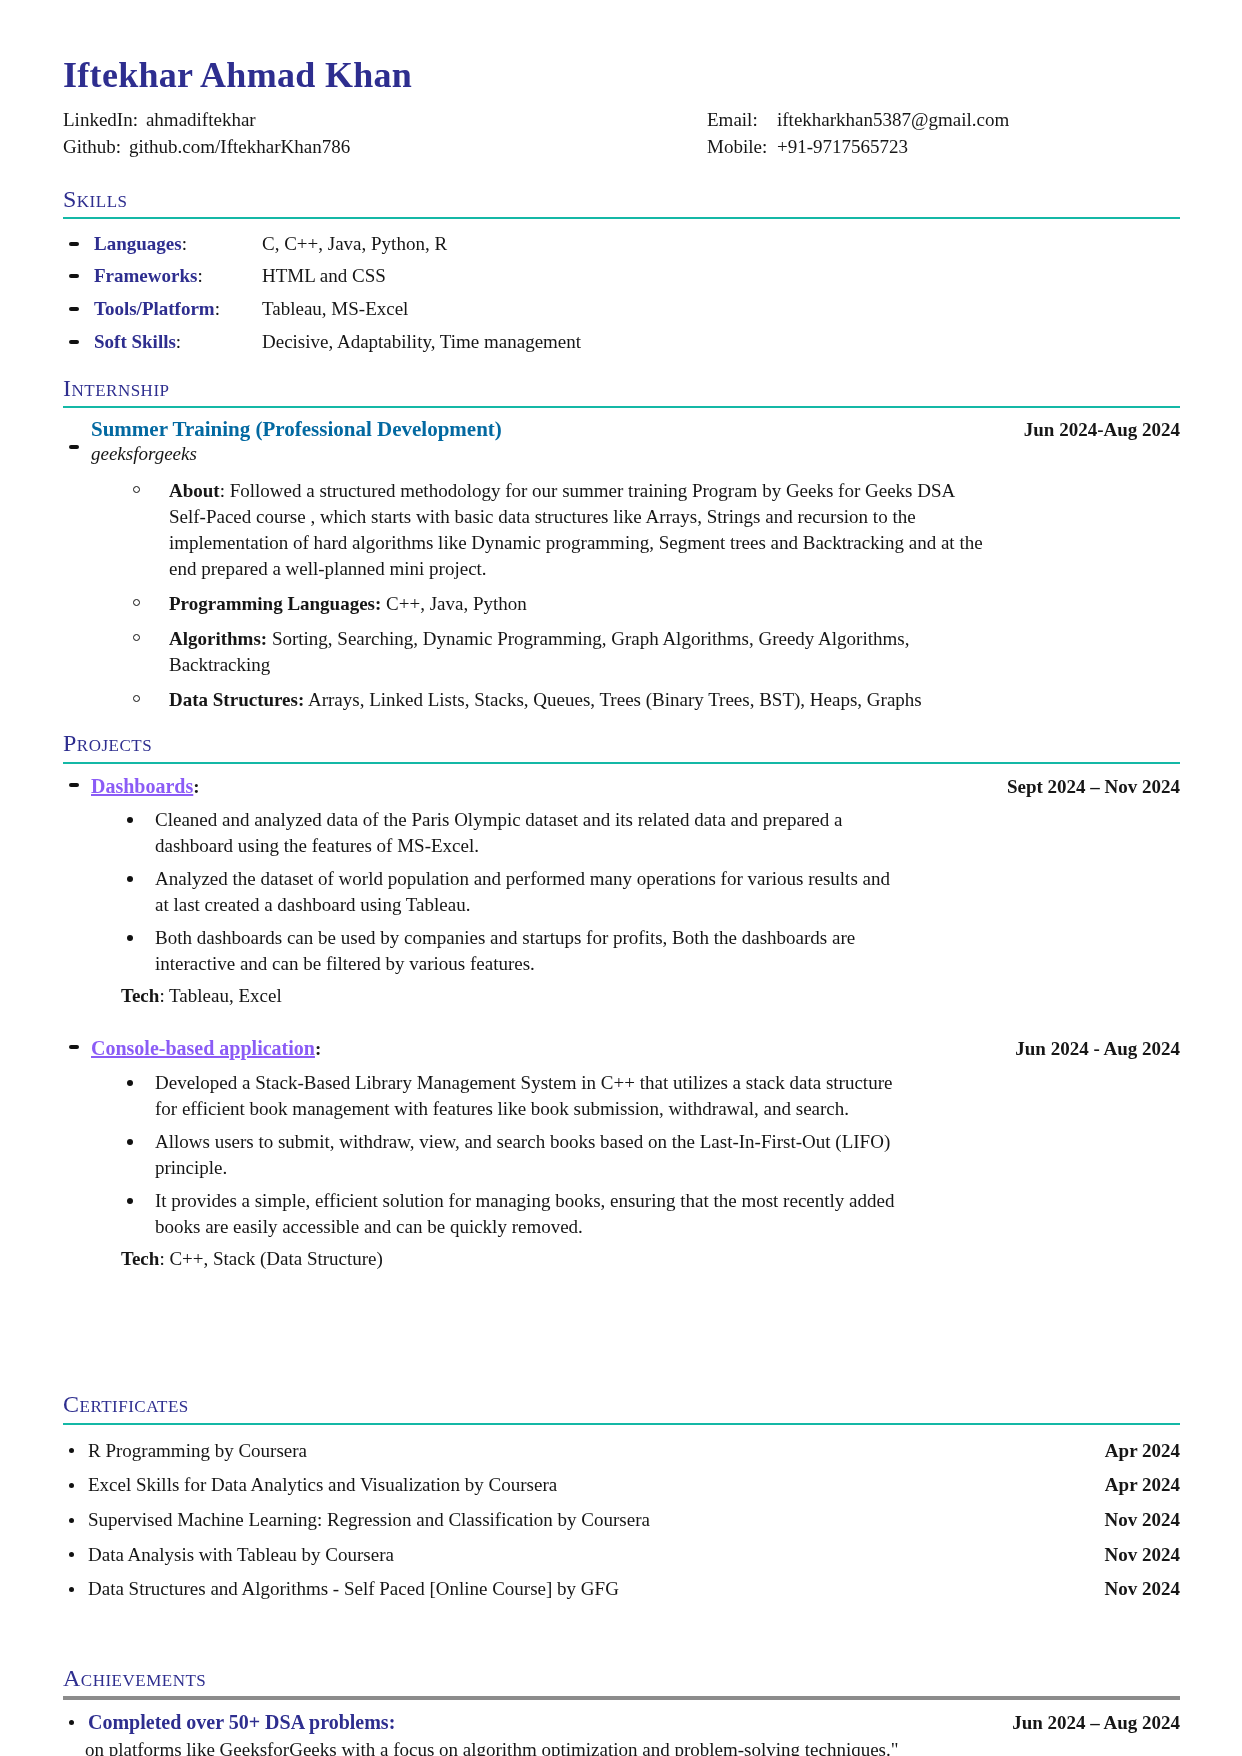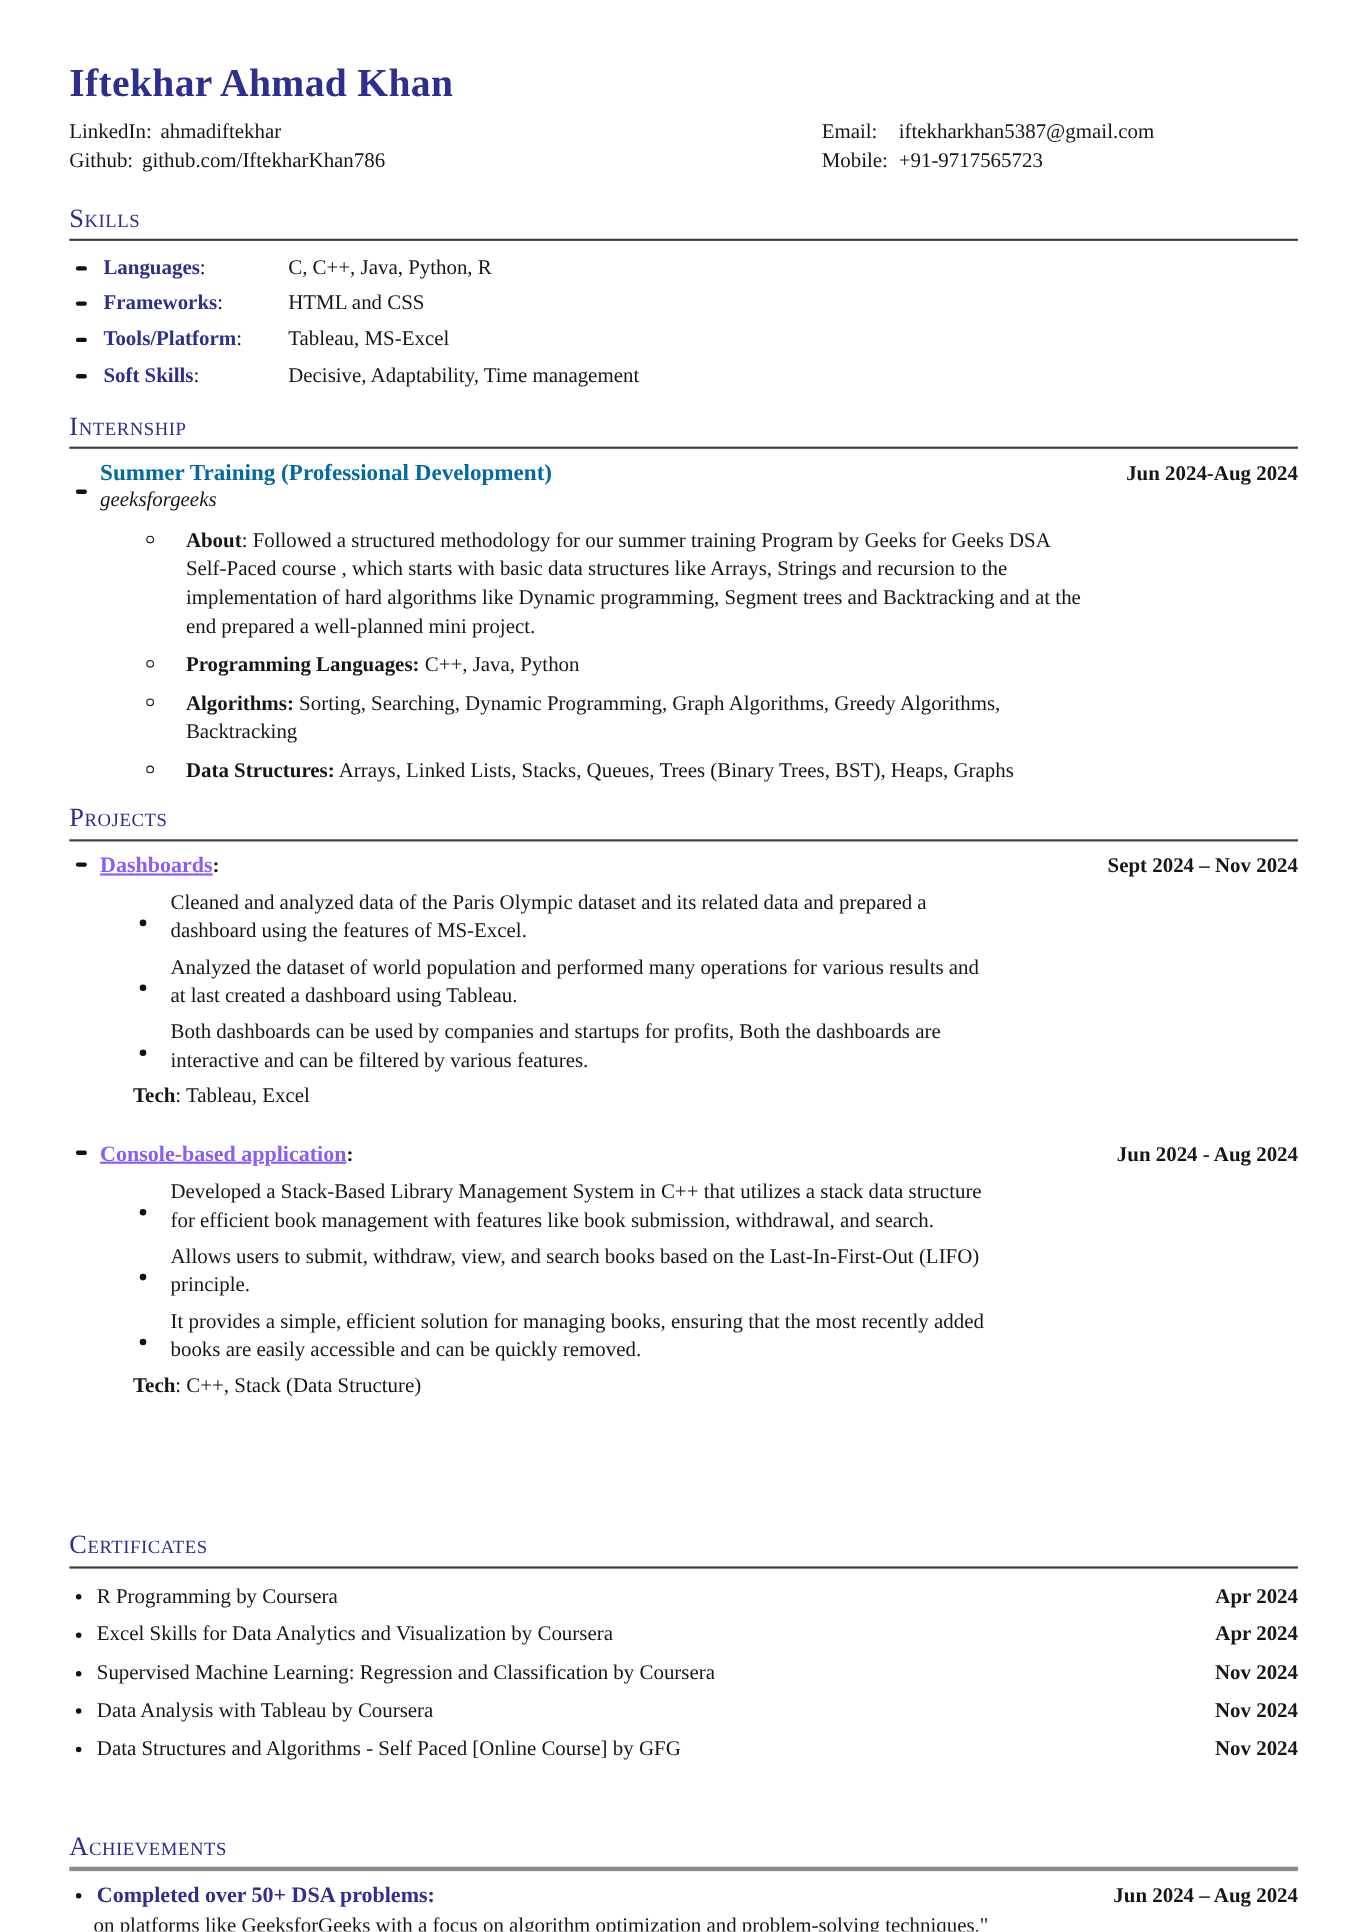--- a/index.html
+++ b/index.html
@@ -13,31 +13,31 @@
   .page { width: 1242px; height: 1756px; padding: 56px 62px 20px 63px; }
 
   
   h1.name {
     margin: 0 0 10px 0;
     font-size: 36px; line-height: 1.1; font-weight: bold;
     color: #2e2e8f; letter-spacing: .3px;
   }
   .contact { position: relative; width: 100%; }
   .c-row { line-height: 27px; }
-  .c-right { position: absolute; left: 684px; top: 0; }
+  .c-right { position: absolute; left: 644px; top: 0; }
   .c-right .c-label { display: inline-block; min-width: 62px; }
   .c-gap { display: inline-block; width: 8px; }
 
   
   .sec-head {
     margin: 0 0 9px 0; padding: 0 0 2px 0;
     font-size: 24px; font-weight: normal;
     font-variant: small-caps; letter-spacing: .5px;
     color: #2e2e8f;
-    border-bottom: 2px solid #404040;
+    border-bottom: 2px solid #14b8a6;
   }
   .sec-head.thick { border-bottom: 4px solid #8c8c8c; }
   .navy { color: #2e2e8f; font-weight: bold; }
   .bold { font-weight: bold; }
   .date { color: #161616; white-space: nowrap; font-weight: bold; }
 
   
   .b-dash { display: inline-block; width: 10px; height: 4px; border-radius: 2px; background: #111; flex: 0 0 auto; }
   .b-dot  { display: inline-block; width: 6px; height: 6px; border-radius: 50%; background: #111; flex: 0 0 auto; }
   .b-small{ display: inline-block; width: 5px; height: 5px; border-radius: 50%; background: #111; flex: 0 0 auto; }
@@ -64,21 +64,21 @@
   .sub-b .b-hollow { margin-top: 8px; margin-right: 12px; }
   .sub-text { max-width: 818px; line-height: 26px; }
 
   
   .sec.projects { margin-top: 6px; }
   .project { margin-bottom: 26px; }
   .project > .entry-bullet { margin-top: 10px; }
   .proj-name { font-size: 20px; color: #8b5cf6; font-weight: bold; text-decoration: underline; }
   .proj-colon { font-weight: bold; color: #161616; }
   .proj-bullets { margin: 8px 0 0 36px; }
-  .pb { display: flex; margin-bottom: 7px; align-items: center; }
+  .pb { display: flex; margin-bottom: 7px; }
   .pb .b-dot { margin-top: 10px; margin-right: 22px; }
   .pb-text { max-width: 742px; line-height: 26px; }
   .tech-line { margin: 2px 0 0 30px; }
 
   
   .sec.certificates { margin-top: 118px; }
   .cert-row { display: flex; align-items: baseline; padding: 5px 0 5px 6px; }
   .cert-row .b-small { margin-right: 14px; align-self: center; }
   .cert-name { flex: 1; }
 

